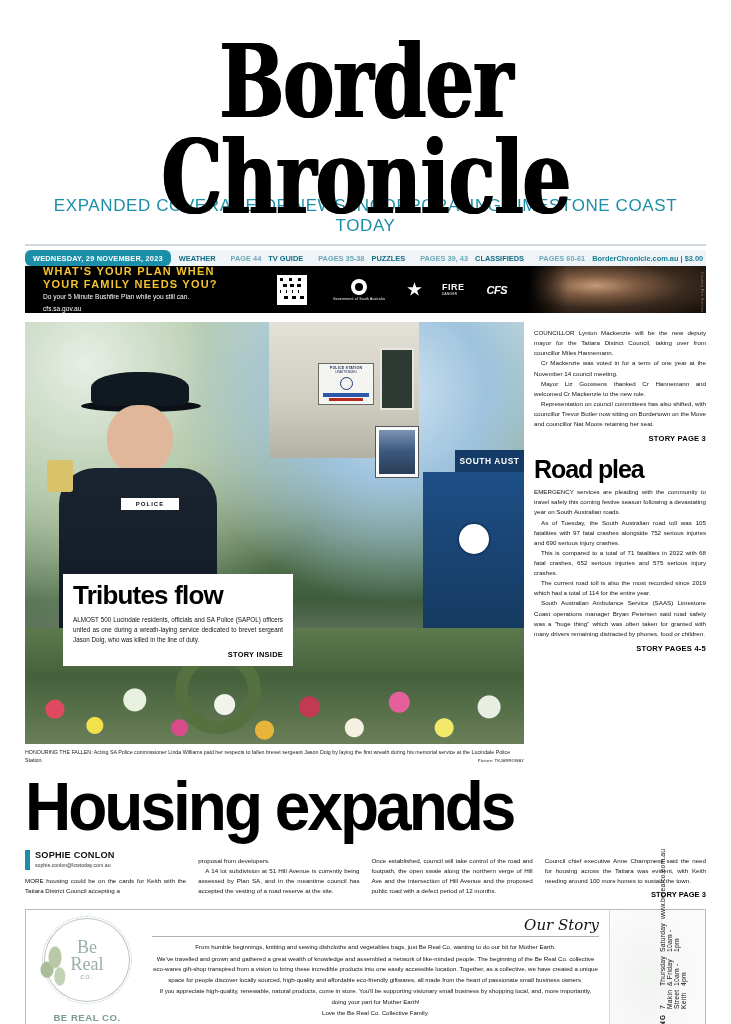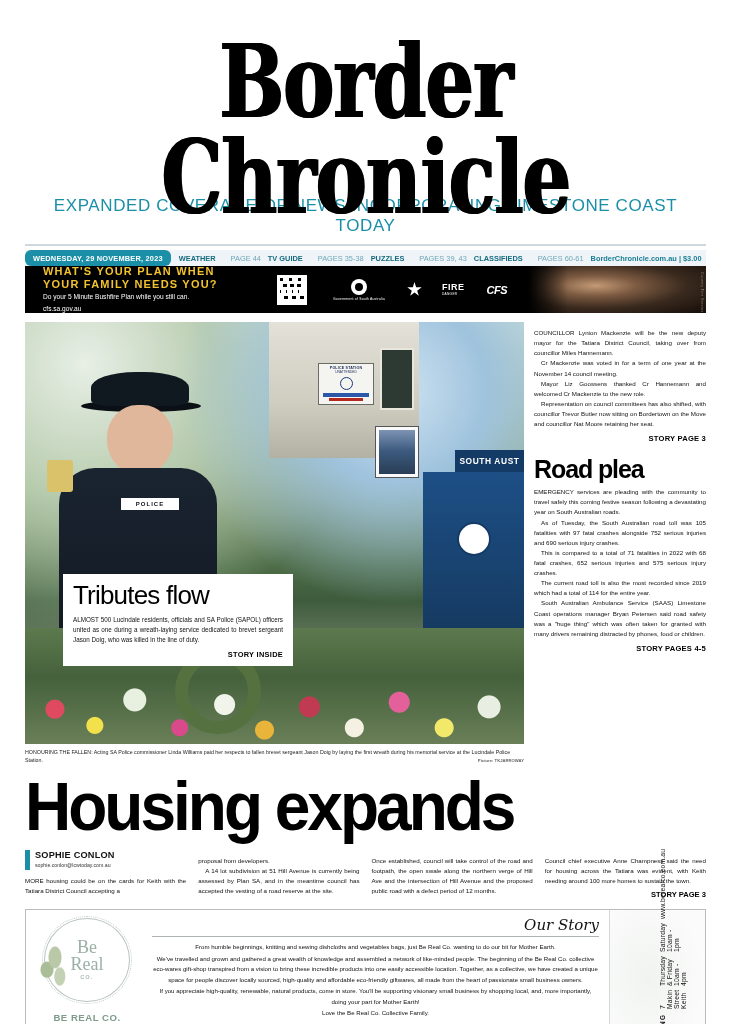--- a/index.html
+++ b/index.html
@@ -46,21 +46,21 @@
     padding: 0 8px; display: flex; align-items: center;
     letter-spacing: 0.2px; white-space: nowrap; border-radius: 6px;
   }
   .infobar-links {
     flex: 1; display: flex; align-items: center; gap: 7px;
     padding: 0 8px; color: #1b7f96; white-space: nowrap;
     justify-content: space-between;
   }
   .infobar-links .grp { display: flex; gap: 3px; align-items: baseline; }
   .infobar-links .k { color: #146b80; font-weight: 700; }
-  .infobar-links .v { color: #6fa8b8; font-weight: 400; padding-left: 12px; }
+  .infobar-links .v { color: #6fa8b8; font-weight: 700; padding-left: 12px; }
   .infobar-web { color: #1b7f96; font-weight: 700; }
 
   
   .bf-ad {
     margin-top: 0; height: 47px; background: #000;
     display: flex; align-items: center; position: relative; overflow: hidden;
   }
   .bf-left { padding-left: 18px; width: 238px; }
   .bf-h1 { color: #f2c230; font-size: 11px; font-weight: 700; letter-spacing: 1.2px; line-height: 1.12; }
   .bf-sub { color: #fff; font-size: 6.6px; line-height: 1.35; margin-top: 3px; }
@@ -160,21 +160,21 @@
       radial-gradient(circle at 93% 68%, #e8eee2 0 11px, transparent 12px),
       linear-gradient(180deg,#5d7a4e 0%,#44613c 42%,#6a7f58 100%);
   }
   .photo-wreath{position:absolute;left:150px;bottom:10px;width:86px;height:86px;border-radius:50%;
     border:13px solid #54713f;background:transparent;}
 
   
   .tributes {
     position:absolute; left:38px; top:252px; width:230px; background:#fff; padding:8px 10px 7px;
   }
-  .tributes-head { font-size:26px; font-weight:400; letter-spacing:-0.8px; line-height:1; color:#000;
+  .tributes-head { font-size:26px; font-weight:700; letter-spacing:-0.8px; line-height:1; color:#000;
     font-family:"Liberation Sans", sans-serif; }
   .tributes-body { font-size:6.3px; line-height:1.62; margin-top:7px; text-align:justify; color:#111; }
   .tributes-more { font-size:7.4px; font-weight:700; text-align:right; margin-top:4px; letter-spacing:0.3px; }
 
   .photo-caption {
     font-size:5.3px; line-height:1.55; color:#222; margin-top:4px; width:499px; position:relative;
   }
   .photo-credit { position:absolute; right:0; bottom:0; font-size:4.2px; color:#666; font-weight:700; }
 
   

